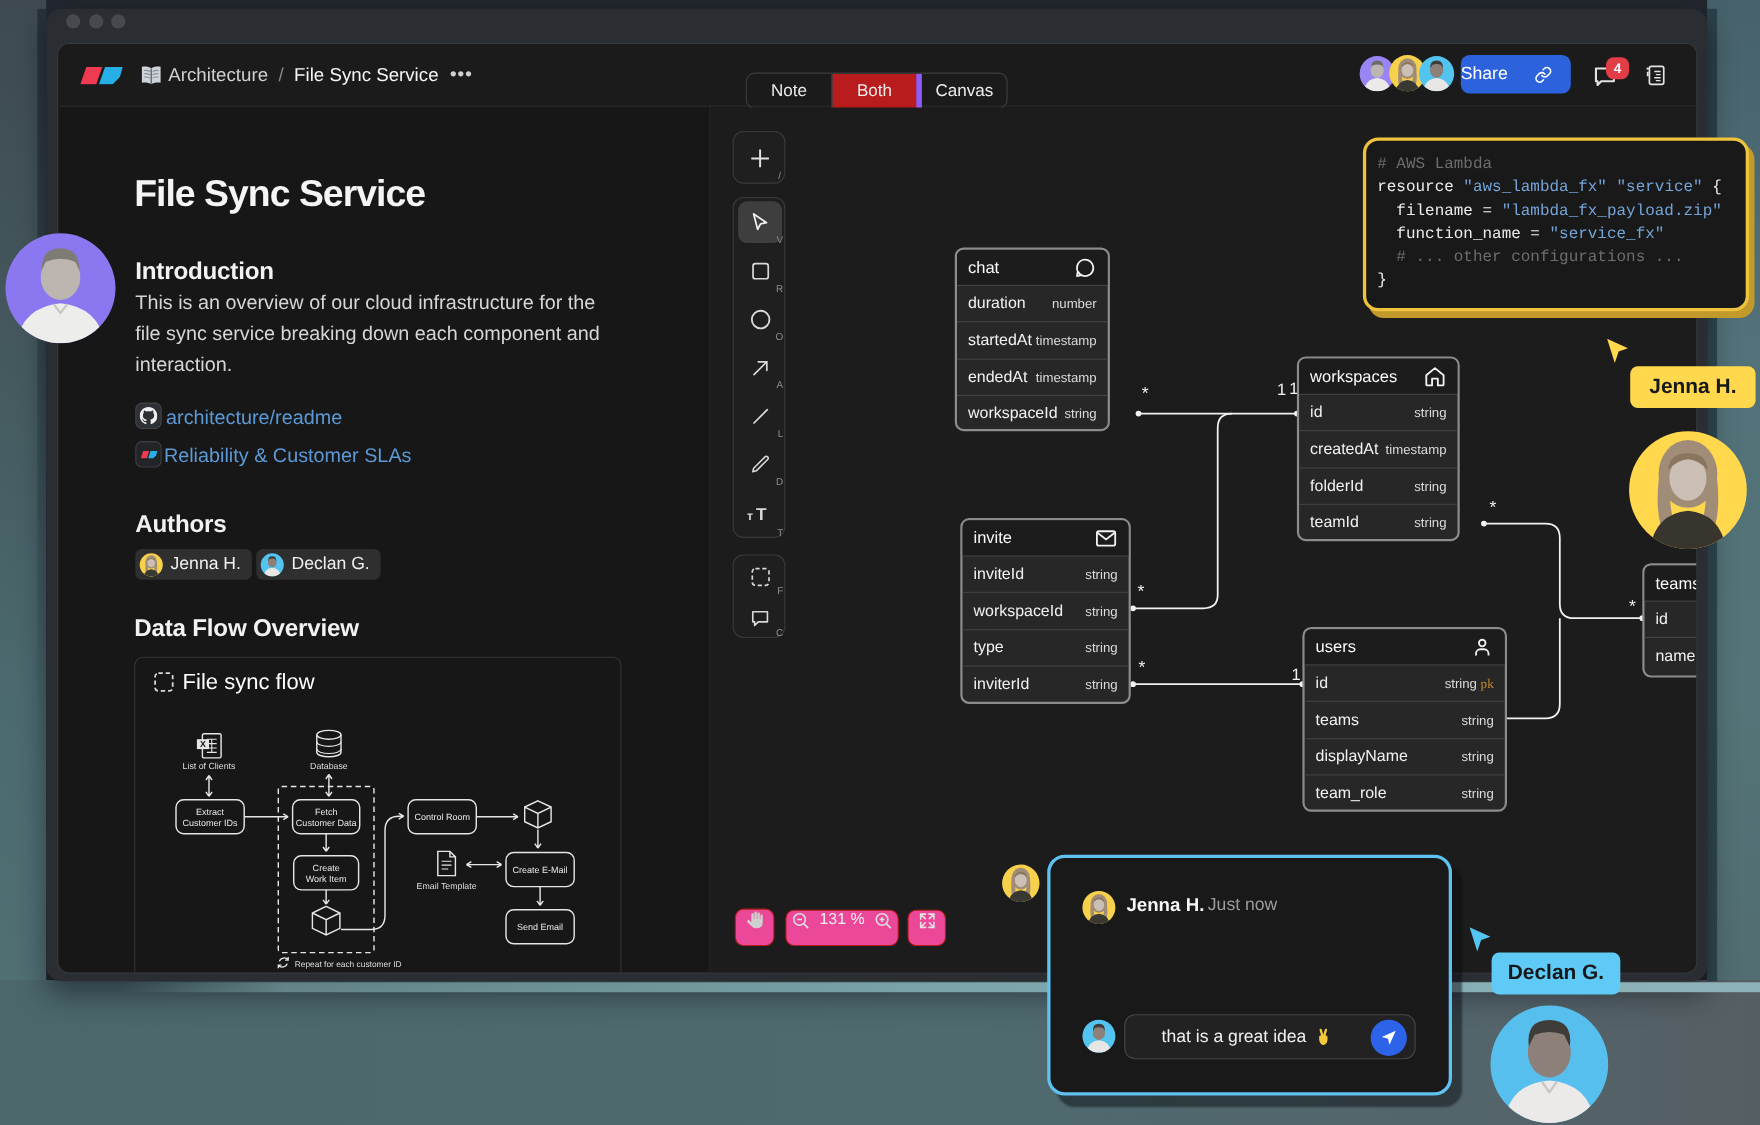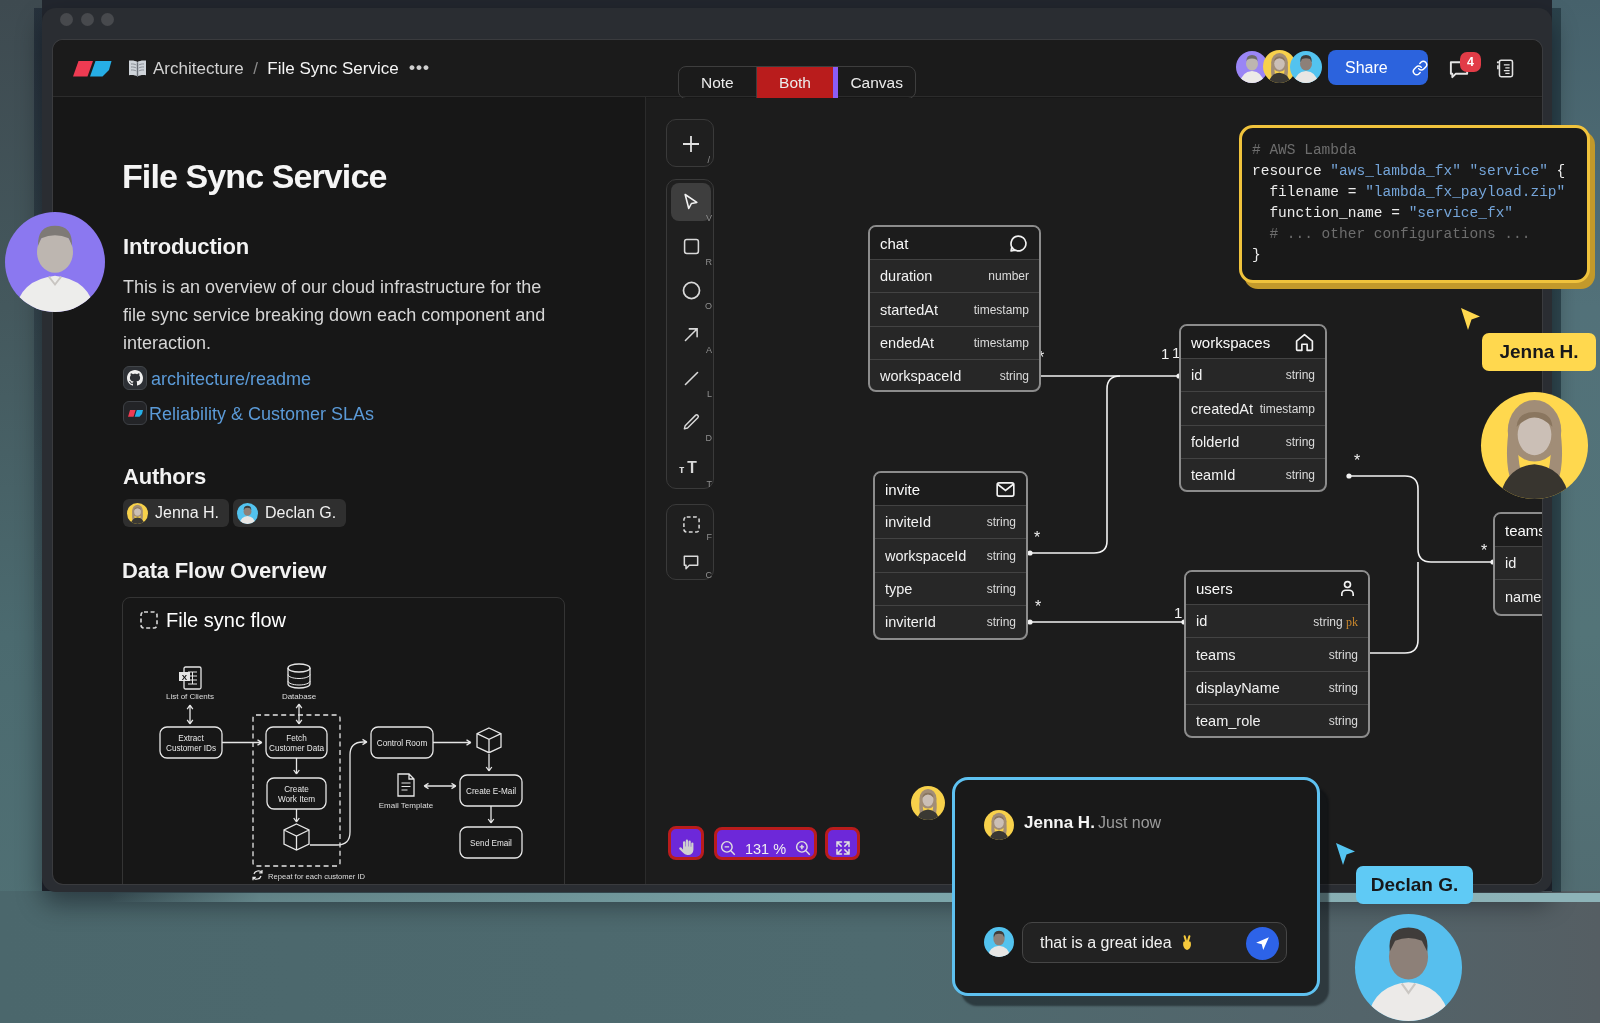--- a/index.html
+++ b/index.html
@@ -23,37 +23,37 @@
 .crumb{color:#d2d2d2;font-size:17px}
 .tabs{left:625px;top:26px;width:238px;height:33px;border:1px solid #3e3e3e;border-radius:8px;display:flex;overflow:hidden}
 .tab{flex:1;display:flex;align-items:center;justify-content:center;font-size:15.5px;color:#ececec}
 .tab.mid{background:#b91c1c;border-left:1px solid #3e3e3e;border-right:5px solid #8b5cf6}
 .sharebtn{left:1275px;top:10px;width:100px;height:35px;background:#2c63dd;border-radius:8px;display:flex;align-items:center;color:#fff;font-size:16px}
 .badge{left:1407px;top:12px;width:21px;height:20px;background:#e23c47;border-radius:7px;color:#fff;font-size:12.5px;font-weight:bold;display:flex;align-items:center;justify-content:center}
 
 .vdiv{left:592px;top:57px;width:1px;height:787px;background:#2b2b2b}
 .h1{left:69px;top:117px;font-size:34px;font-weight:bold;color:#f5f5f5;letter-spacing:-.9px}
 .h2{font-size:22px;font-weight:bold;color:#f2f2f2;letter-spacing:-.2px}
-.para{left:70px;top:233px;width:460px;font-size:18px;line-height:28px;color:#d6d6d6}
+.para{left:70px;top:221px;width:460px;font-size:18px;line-height:28px;color:#d6d6d6}
 .link{font-size:18px;color:#5b9ad7}
 .chip{height:28px;background:#2f2f2f;border-radius:6px;display:flex;align-items:center;padding:0 10px 0 4px;color:#f0f0f0;font-size:16px;top:459px}
 .fcard{left:69px;top:557px;width:443px;height:296px;border:1.5px solid #343434;border-radius:8px}
 .ftitle{left:43px;top:11px;font-size:20px;color:#ffffff}
 
 .canvasbg{left:593px;top:58px;width:896px;height:786px;background:#1c1c1c}
 .tgroup{border:1px solid #3a3a3a;border-radius:10px;background:#1f1f1f;left:613px;width:48px}
 .tile{position:absolute;left:0;width:48px;display:flex;align-items:center;justify-content:center}
 .tsel{position:absolute;left:4px;top:3px;width:40px;height:38px;background:#3e3e3e;border-radius:8px}
 .key{position:absolute;right:3px;bottom:1px;font-size:9px;color:#8f8f8f}
 .tbl{position:absolute;background:#272727;border:2.5px solid #8c8c8c;border-radius:8px;overflow:hidden}
 .tbl .hd{height:32px;display:flex;align-items:center;justify-content:space-between;padding:0 10px;background:#1c1c1c;font-size:15px;color:#fafafa}
 .tbl .rw{height:33.4px;display:flex;align-items:center;justify-content:space-between;padding:0 10px;border-top:1px solid #434343;font-size:14.5px;color:#f2f2f2}
 .tp{font-family:Liberation Sans, sans-serif;font-size:12px;color:#dbdbdb}
 .pk{font-family:Liberation Serif, serif;font-size:12px;color:#c8862c}
-.bbtn{border:3px solid #b91c1c;border-radius:8px;background:#6d28d9;display:flex;align-items:flex-end;justify-content:center}
+.bbtn{border:1px solid #b91c1c;border-radius:8px;background:#ec4899;display:flex;align-items:flex-start;justify-content:center}
 
 .codebox{left:1239px;top:125px;width:351px;height:158px;background:#191919;border:3px solid #f0c33c;border-radius:14px;box-shadow:5px 6px 0 #c2992b;font-family:"Liberation Mono",monospace;font-size:14.5px;line-height:21px;color:#ececec;padding:12px 0 0 10px;white-space:pre}
 .cmt{color:#6d6d6d}.str{color:#74a4d8}
 .namelabel{font-size:19px;font-weight:bold;color:#17181a;display:flex;align-items:center;justify-content:center;border-radius:7px}
 .combox{left:952px;top:777px;width:368px;height:219px;background:#191919;border:3px solid #5ec1f0;border-radius:16px;box-shadow:9px 10px 2px rgba(10,14,18,.5)}
 .avatar{border-radius:50%;overflow:hidden}
 </style>
 </head>
 <body>
 <div class="page">
@@ -105,21 +105,21 @@
           </svg>
       </div>
       <div class="abs avatar" style="left:1237px;top:11px;width:32px;height:32px;background:#53c3ef">
         <svg width="32" height="32" viewBox="0 0 40 40">
             <ellipse cx="20" cy="16" rx="7.5" ry="8.5" fill="#8d8078"></ellipse>
             <path d="M20,5 Q28,5 27,14 L25,10 Q20,8 15,10 L13,14 Q12,5 20,5Z" fill="#3f3c3a"></path>
             <path d="M5,40 Q7,26 20,25 Q33,26 35,40 Z" fill="#e8e6e4"></path>
           </svg>
       </div>
       <div class="abs sharebtn">
-          <span style="margin-left:17px;font-weight:500">Share</span>
+          <span style="font-weight:500">Share</span>
         <svg style="margin-left:24px" width="16" height="16" viewBox="0 0 24 24" fill="none" stroke="#fff" stroke-width="2.2" stroke-linecap="round">
             <path d="M10 13a5 5 0 0 0 7.54.54l3-3a5 5 0 0 0-7.07-7.07l-1.72 1.71"></path>
             <path d="M14 11a5 5 0 0 0-7.54-.54l-3 3a5 5 0 0 0 7.07 7.07l1.71-1.71"></path>
           </svg>
       </div>
       <svg class="abs" style="left:1395px;top:18px" width="23" height="23" viewBox="0 0 24 24" fill="none" stroke="#e3e3e3" stroke-width="2">
           <path d="M3,4.5 h17 v12 h-12 l-3.5,3.5 v-3.5 h-1.5 Z" stroke-linejoin="round"></path>
         </svg>
       <div class="abs badge">4</div>
       <svg class="abs" style="left:1441px;top:17px" width="23" height="23" viewBox="0 0 24 24" fill="none" stroke="#e3e3e3" stroke-width="1.6">
@@ -332,21 +332,21 @@
           <text x="388" y="445" font-size="16">*</text>
           <text x="389" y="514" font-size="16">*</text>
           <text x="528" y="520" font-size="15">1</text>
           <text x="708" y="368" font-size="16">*</text>
           <text x="835" y="458" font-size="16">*</text>
             <text x="848" y="457" font-size="15">1</text>
           <text x="698" y="578" font-size="16">*</text>
         </g>
       </svg>
 
-      <div class="tbl" style="left:815px;top:185px;width:173px;height:167px">
+      <div class="tbl" style="left:815px;top:185px;width:141px;height:167px">
         <div class="hd">chat
           <svg width="21" height="21" viewBox="0 0 24 24" fill="none" stroke="#f2f2f2" stroke-width="1.9">
               <path d="M12,3.5 a8.5,8.5 0 1 1 -7.6,12.3 L3.5,20.5 L8.2,19.6 A8.5,8.5 0 0 1 12,3.5 Z" stroke-linejoin="round"></path>
             </svg>
         </div>
         <div class="rw">duration<span class="tp">number</span></div>
         <div class="rw">startedAt<span class="tp">timestamp</span></div>
         <div class="rw">endedAt<span class="tp">timestamp</span></div>
         <div class="rw">workspaceId<span class="tp">string</span></div>
       </div>
@@ -470,21 +470,21 @@
     <div class="abs" style="left:69px;top:33px;font-size:17px;font-weight:bold;color:#f5f5f5">Jenna H.</div>
     <div class="abs" style="left:143px;top:34px;font-size:16px;color:#9b9b9b">Just now</div>
     <div class="abs avatar" style="left:29px;top:147px;width:30px;height:30px;background:#53c3ef">
       <svg width="30" height="30" viewBox="0 0 40 40">
           <ellipse cx="20" cy="16" rx="7.5" ry="8.5" fill="#8d8078"></ellipse>
           <path d="M20,5 Q28,5 27,14 L25,10 Q20,8 15,10 L13,14 Q12,5 20,5Z" fill="#3f3c3a"></path>
           <path d="M5,40 Q7,26 20,25 Q33,26 35,40 Z" fill="#e8e6e4"></path>
         </svg>
     </div>
     <div class="abs" style="left:67px;top:142px;width:265px;height:41px;background:#222222;border:1.5px solid #464646;border-radius:10px;display:flex;align-items:center">
-      <span style="margin-left:17px;font-size:16px;color:#f0f0f0">that is a great idea</span>
+      <span style="margin-left:33px;font-size:16px;color:#f0f0f0">that is a great idea</span>
       <svg style="margin-left:7px" width="16" height="18" viewBox="0 0 20 22">
           <path d="M7,2.5 L9.2,10 M13,2.5 L10.8,10" stroke="#f5c93c" stroke-width="2.6" stroke-linecap="round" fill="none"></path>
           <path d="M5.5,9.5 Q4.3,15 7.3,18.3 Q10,21 12.9,18.3 Q15.9,15 14.5,9.5 Q12,8 10,9.5 Q8,8 5.5,9.5 Z" fill="#f5c93c"></path>
         </svg>
       <div style="position:absolute;right:7px;top:3.5px;width:33px;height:33px;border-radius:50%;background:#2d63e8">
         <svg style="position:absolute;left:8px;top:8px" width="17" height="17" viewBox="0 0 24 24" fill="#fff">
             <path d="M3,11 L21,3 L13,21 L11,13 Z"></path>
           </svg>
       </div>
     </div>

